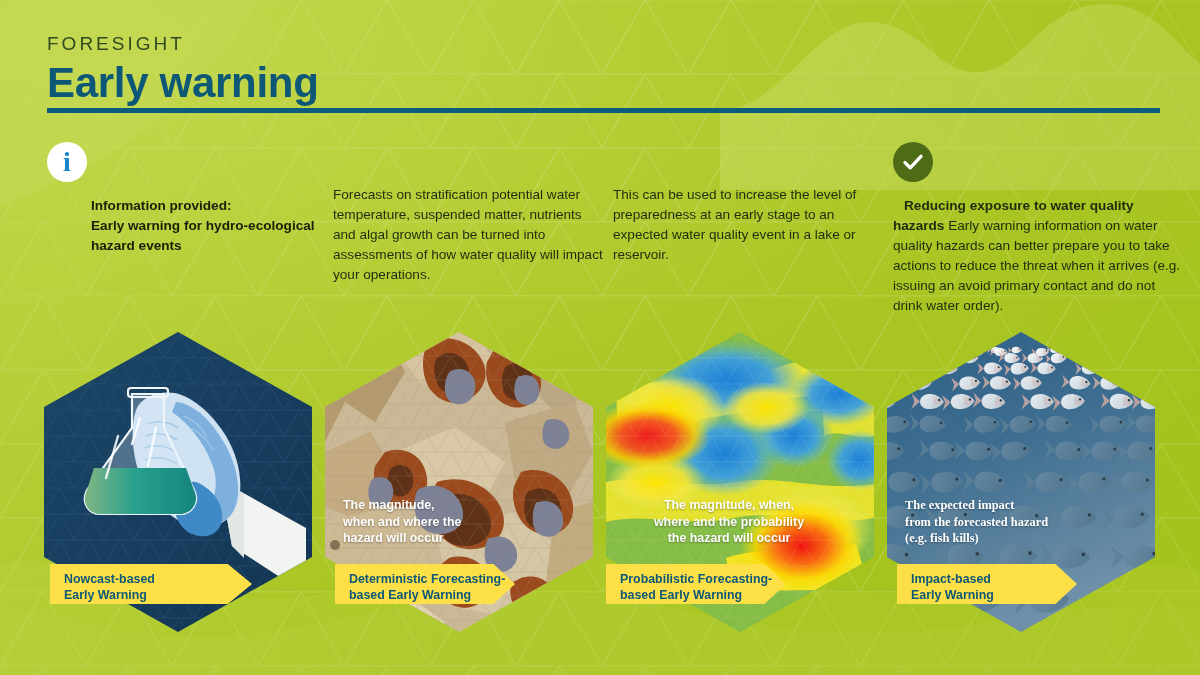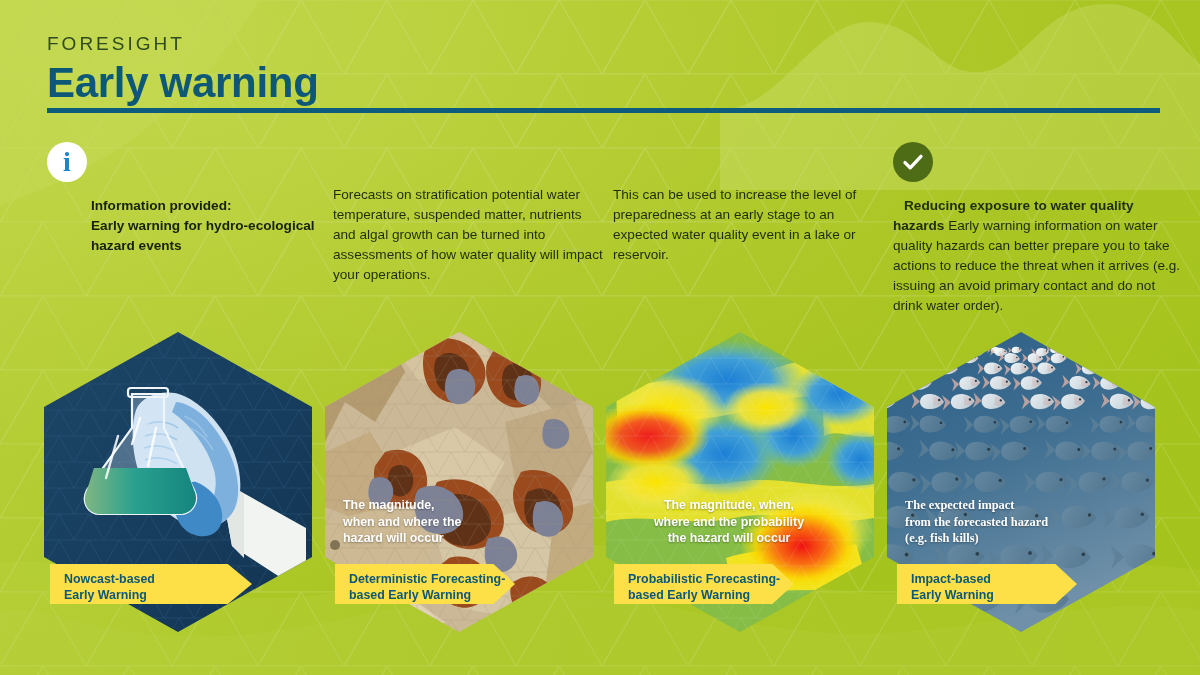--- a/index.html
+++ b/index.html
@@ -108,21 +108,21 @@
   #hex3{left:606px;top:332px;}
   #hex4{left:887px;top:332px;}
 
   #hex1 .hex-caption{top:182px;}
   #hex2 .hex-caption{top:165px;}
   #hex3 .hex-caption{top:165px;}
   #hex4 .hex-caption{top:165px;font-family:Liberation Serif, serif;}
 
   #hex1 .banner{left:6px;top:232px;width:202px;}
   #hex2 .banner{left:10px;top:232px;width:180px;}
-  #hex3 .banner{left:8px;top:232px;width:180px;}
+  #hex3 .banner{left:0;top:232px;width:180px;}
   #hex4 .banner{left:10px;top:232px;width:180px;}
 </style>
 </head>
 <body>
 
 <div class="stage">
 
   <div class="bg-base"></div>
 
   <svg class="bg-mesh" viewBox="0 0 1200 675" preserveAspectRatio="none">

